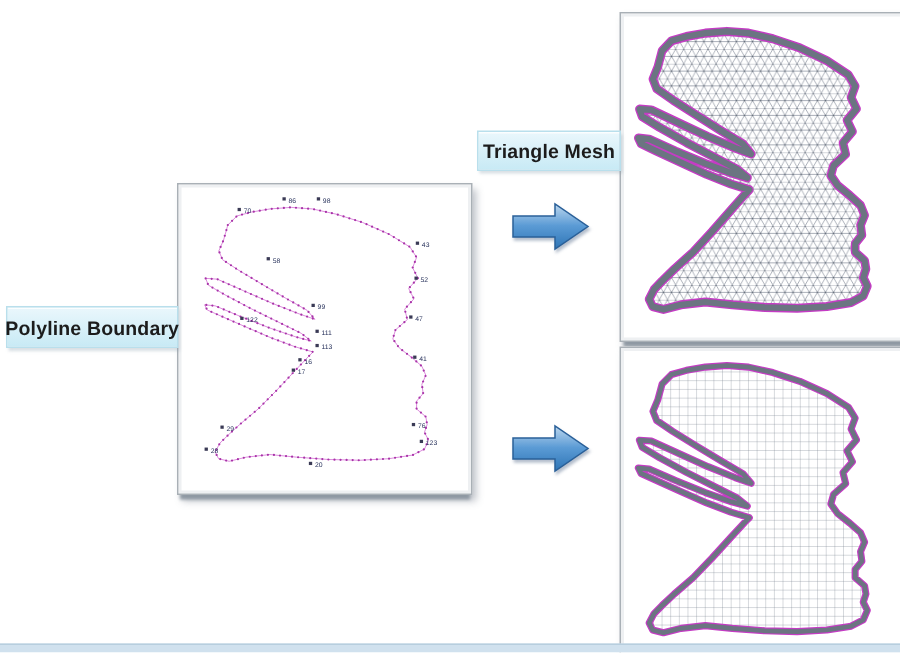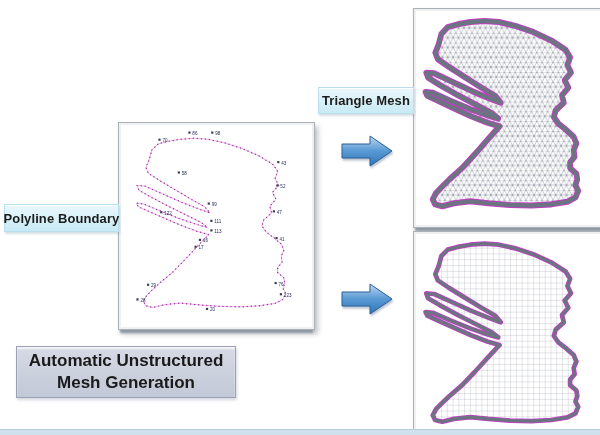--- a/index.html
+++ b/index.html
@@ -165,20 +165,16 @@
     <span>Polyline Boundary</span>
   </div>
 
   <svg class="arrow" style="left:340px;top:131px;" width="54" height="40" viewBox="0 0 54 40">
     <polygon points="2,13 30,13 30,5 52,20 30,35 30,27 2,27"></polygon>
   </svg>
   <svg class="arrow" style="left:340px;top:279px;" width="54" height="40" viewBox="0 0 54 40">
     <polygon points="2,13 30,13 30,5 52,20 30,35 30,27 2,27"></polygon>
   </svg>
 
-  <div class="title-box" style="left:16px;top:346px;width:218px;height:50px;">
-    <span>Automatic Unstructured</span>
-    <span>Mesh Generation</span>
-  </div>
 
   <div id="bottom-band"></div>
 
 </div>
 
 </body></html>

